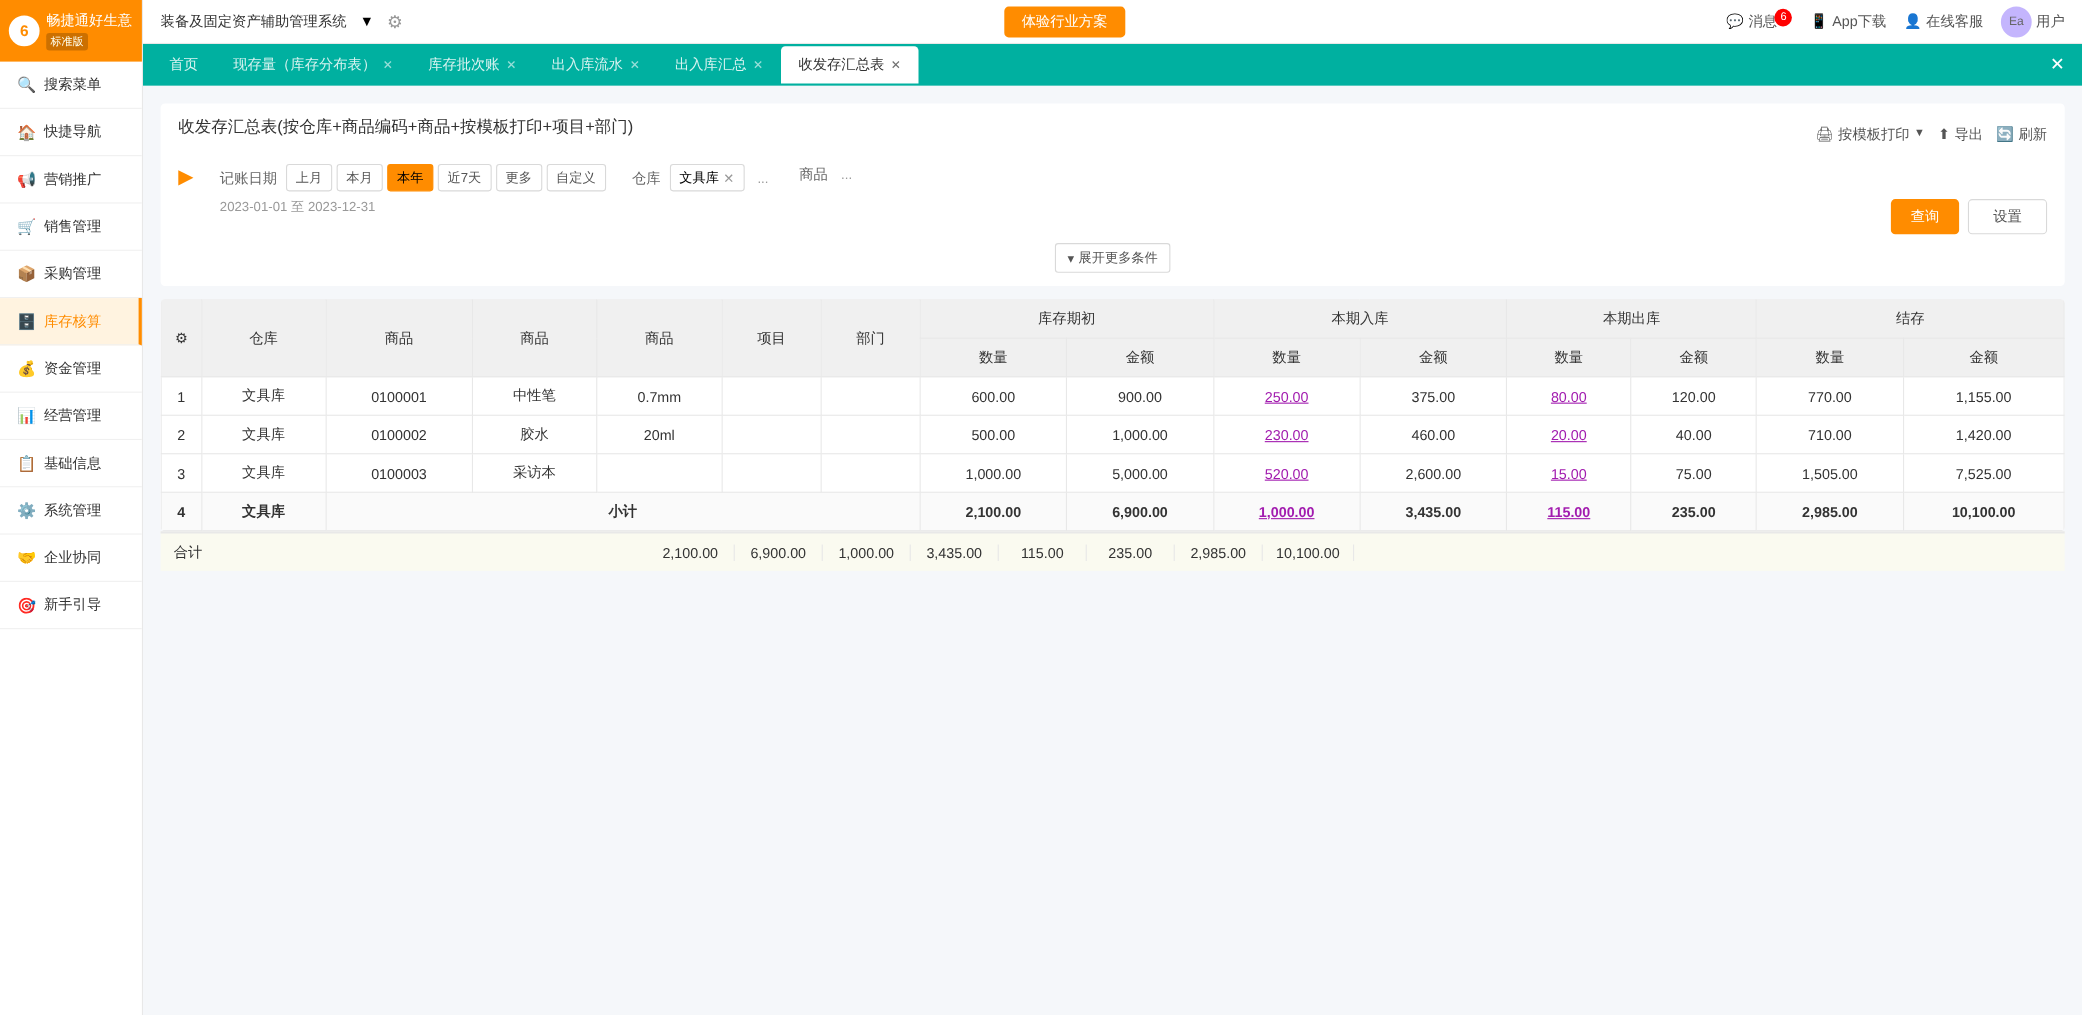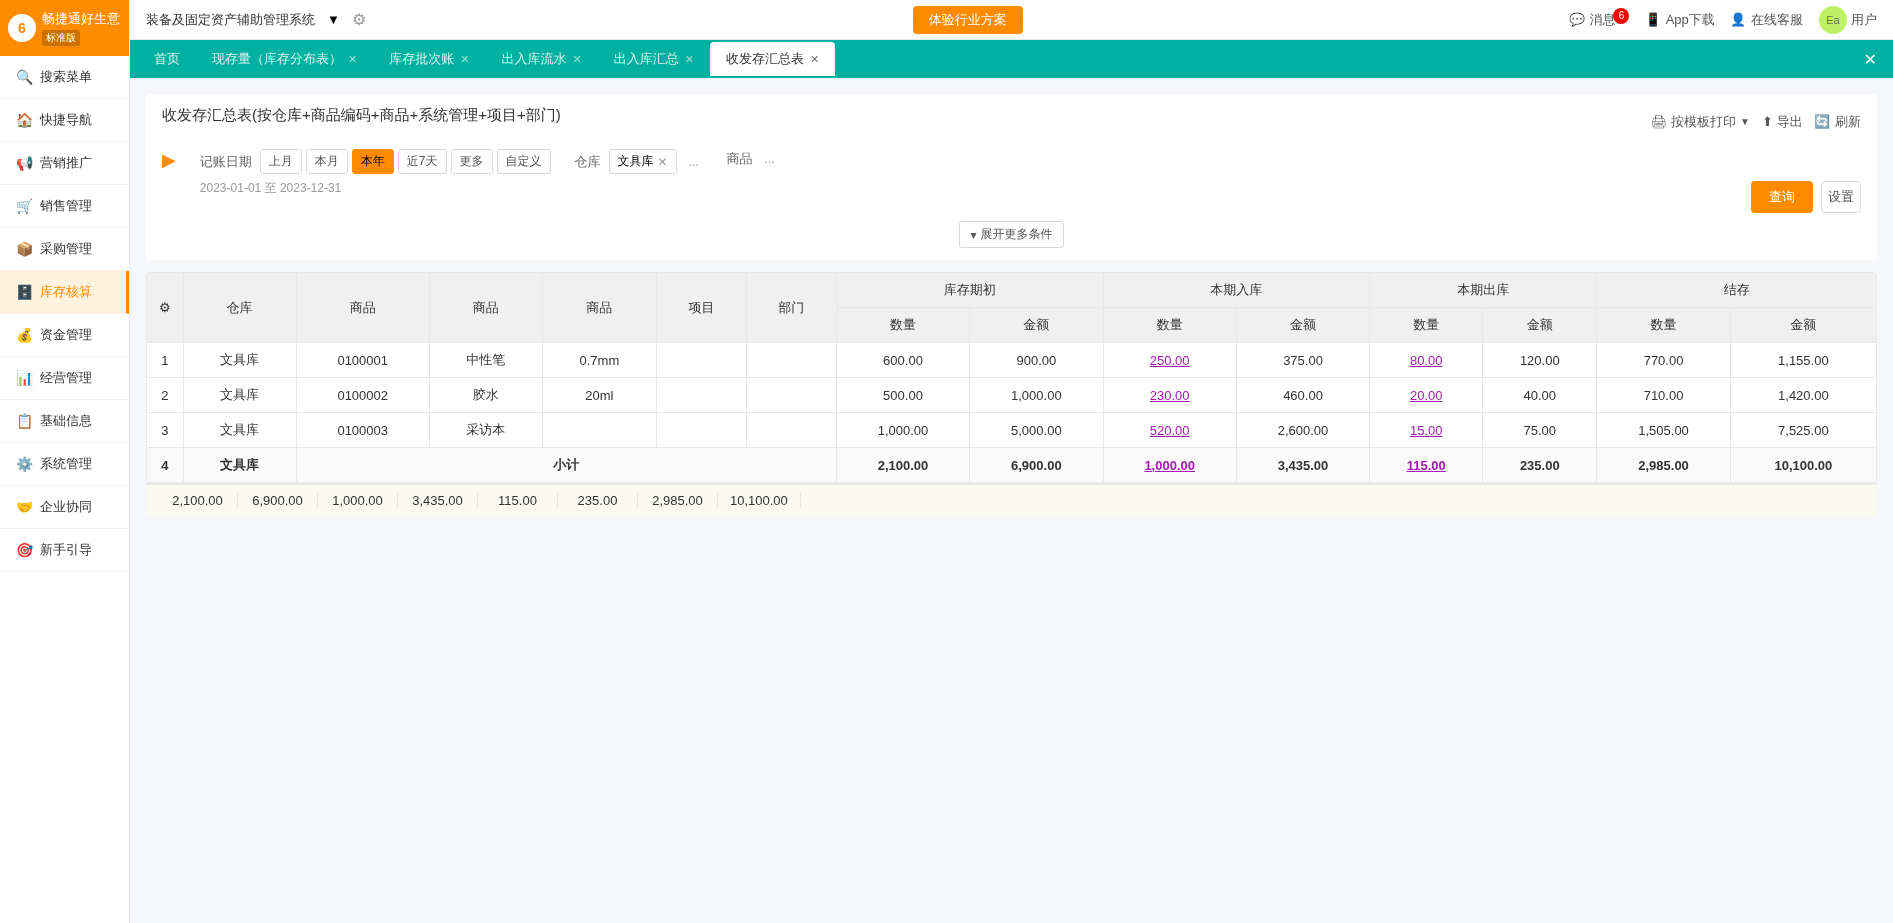--- a/index.html
+++ b/index.html
@@ -56,21 +56,21 @@
     .topbar-left { display: flex; align-items: center; gap: 12px; }
     .system-title { font-size: 13px; color: #333; }
     .topbar-dropdown { display: flex; align-items: center; gap: 4px; cursor: pointer; }
     .topbar-btn {
       background: #ff8c00; color: #fff; border: none; border-radius: 4px;
       padding: 5px 16px; cursor: pointer; font-size: 13px;
     }
     .topbar-right { display: flex; align-items: center; gap: 16px; font-size: 13px; color: #555; }
     .topbar-right-item { display: flex; align-items: center; gap: 4px; cursor: pointer; }
     .badge { background: #f00; color: #fff; border-radius: 50%; width: 16px; height: 16px; font-size: 10px; display: flex; align-items: center; justify-content: center; margin-left: -6px; margin-top: -8px; }
-    .user-avatar { width: 28px; height: 28px; border-radius: 50%; background: #bef264; display: flex; align-items: center; justify-content: center; font-size: 11px; color: #666; }
+    .user-avatar { width: 28px; height: 28px; border-radius: 50%; background: #c4b5fd; display: flex; align-items: center; justify-content: center; font-size: 11px; color: #666; }
 
     
     .tabbar {
       background: #00b0a0;
       display: flex; align-items: center;
       padding: 0 8px;
       min-height: 38px;
       overflow-x: auto;
     }
     .tab {
@@ -91,21 +91,21 @@
     .page-title { font-size: 15px; color: #333; font-weight: 500; margin-bottom: 12px; }
     .date-filter { display: flex; align-items: center; gap: 4px; }
     .date-btn { padding: 3px 8px; border: 1px solid #d9d9d9; border-radius: 3px; cursor: pointer; font-size: 12px; color: #555; background: #fff; }
     .date-btn.active { background: #ff8c00; color: #000000; border-color: #ff8c00; }
     .date-range { font-size: 12px; color: #999; margin-top: 2px; }
     .warehouse-tag { display: flex; align-items: center; gap: 4px; border: 1px solid #d9d9d9; border-radius: 3px; padding: 3px 8px; font-size: 12px; cursor: pointer; }
     .tag-close { cursor: pointer; color: #999; }
     .more-btn { color: #999; font-size: 12px; cursor: pointer; padding: 3px 4px; }
     .expand-btn { display: flex; align-items: center; gap: 4px; cursor: pointer; color: #555; font-size: 12px; border: 1px solid #d9d9d9; border-radius: 3px; padding: 4px 10px; background: #fff; }
     .query-btn { background: #ff8c00; color: #fff; border: none; border-radius: 4px; padding: 6px 18px; cursor: pointer; font-size: 13px; }
-    .setting-btn { background: #fff; color: #555; border: 1px solid #d9d9d9; border-radius: 4px; padding: 6px 6px; cursor: pointer; font-size: 13px; }
+    .setting-btn { background: #fff; color: #555; border: 1px solid #d9d9d9; border-radius: 4px; padding: 6px 22px; cursor: pointer; font-size: 13px; }
 
     
     .table-wrap { background: #fff; border-radius: 4px; overflow: auto; }
     table { width: 100%; border-collapse: collapse; font-size: 13px; }
     thead tr { background: #f0f0f0; }
     th {
       padding: 8px 12px; text-align: center;
       border: 1px solid #e8e8e8; color: #333; font-weight: 500;
       white-space: nowrap;
     }
@@ -246,21 +246,21 @@
       <span>收发存汇总表</span>
       <span class="tab-close">✕</span>
     </div>
     <span class="tabbar-close">✕</span>
   </div>
 
   <div class="content">
 
     <div class="page-header">
       <div style="display:flex;align-items:center;justify-content:space-between;margin-bottom:12px;">
-        <h2 class="page-title">收发存汇总表(按仓库+商品编码+商品+系统管理+项目+部门)</h2>
+        <h2 class="page-title">收发存汇总表(按仓库+商品编码+商品+按模板打印+项目+部门)</h2>
         <div style="display:flex;gap:12px;align-items:center;">
           <div style="display:flex;align-items:center;gap:4px;cursor:pointer;font-size:13px;color:#555;">
             <span>🖨</span>
             <span>按模板打印</span>
             <span style="font-size:10px;">▼</span>
           </div>
           <div style="display:flex;align-items:center;gap:4px;cursor:pointer;font-size:13px;color:#555;">
             <span>⬆</span>
             <span>导出</span>
           </div>
@@ -409,20 +409,21 @@
             <td><span class="link-val">115.00</span></td>
             <td>235.00</td>
             <td>2,985.00</td>
             <td>10,100.00</td>
           </tr>
         </tfoot>
       </table>
     </div>
 
     <div class="total-bar">
+      <span style="min-width:430px;">合计</span>
       <span class="total-cell">2,100.00</span>
       <span class="total-cell">6,900.00</span>
       <span class="total-cell">1,000.00</span>
       <span class="total-cell">3,435.00</span>
       <span class="total-cell">115.00</span>
       <span class="total-cell">235.00</span>
       <span class="total-cell">2,985.00</span>
       <span class="total-cell">10,100.00</span>
     </div>
   </div>

